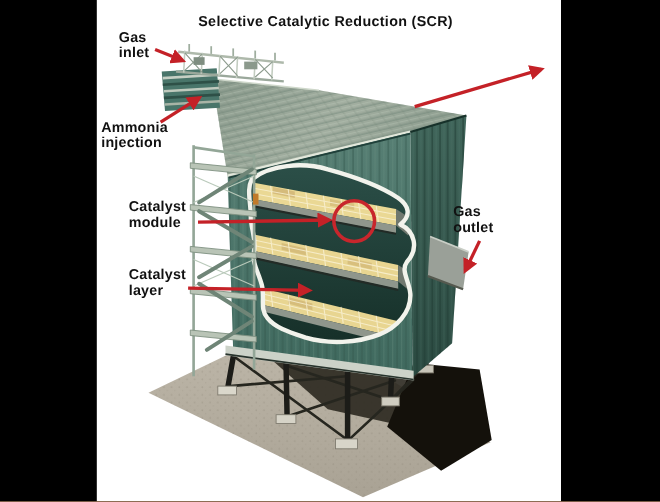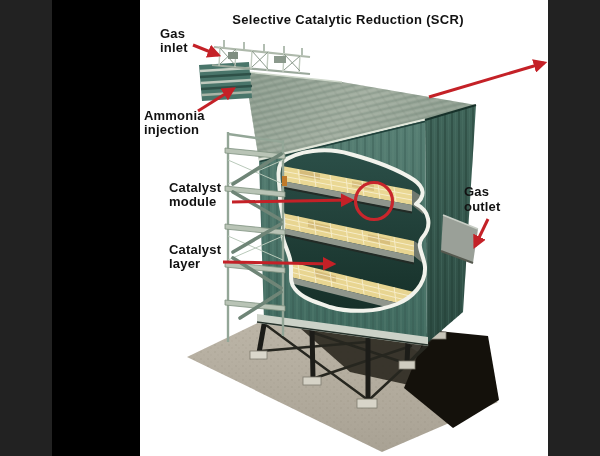--- a/index.html
+++ b/index.html
@@ -1,17 +1,17 @@
 <!DOCTYPE html>
 <html><head>
 <meta charset="utf-8">
 <style>
   html,body{margin:0;padding:0;background:#222;}
   .stage{
-    position:relative;width:496px;height:456px;margin:0 auto;
+    position:relative;width:600px;height:456px;margin:0 auto;
     background:#f97316;overflow:hidden;
     font-family:"Liberation Sans",sans-serif;
   }
   svg{display:block;}
   text{
     font-family:"Liberation Sans","DejaVu Sans",sans-serif;
     font-weight:bold;
     fill:#111111;
   }
   .lbl{font-size:13px;letter-spacing:.2px;}

